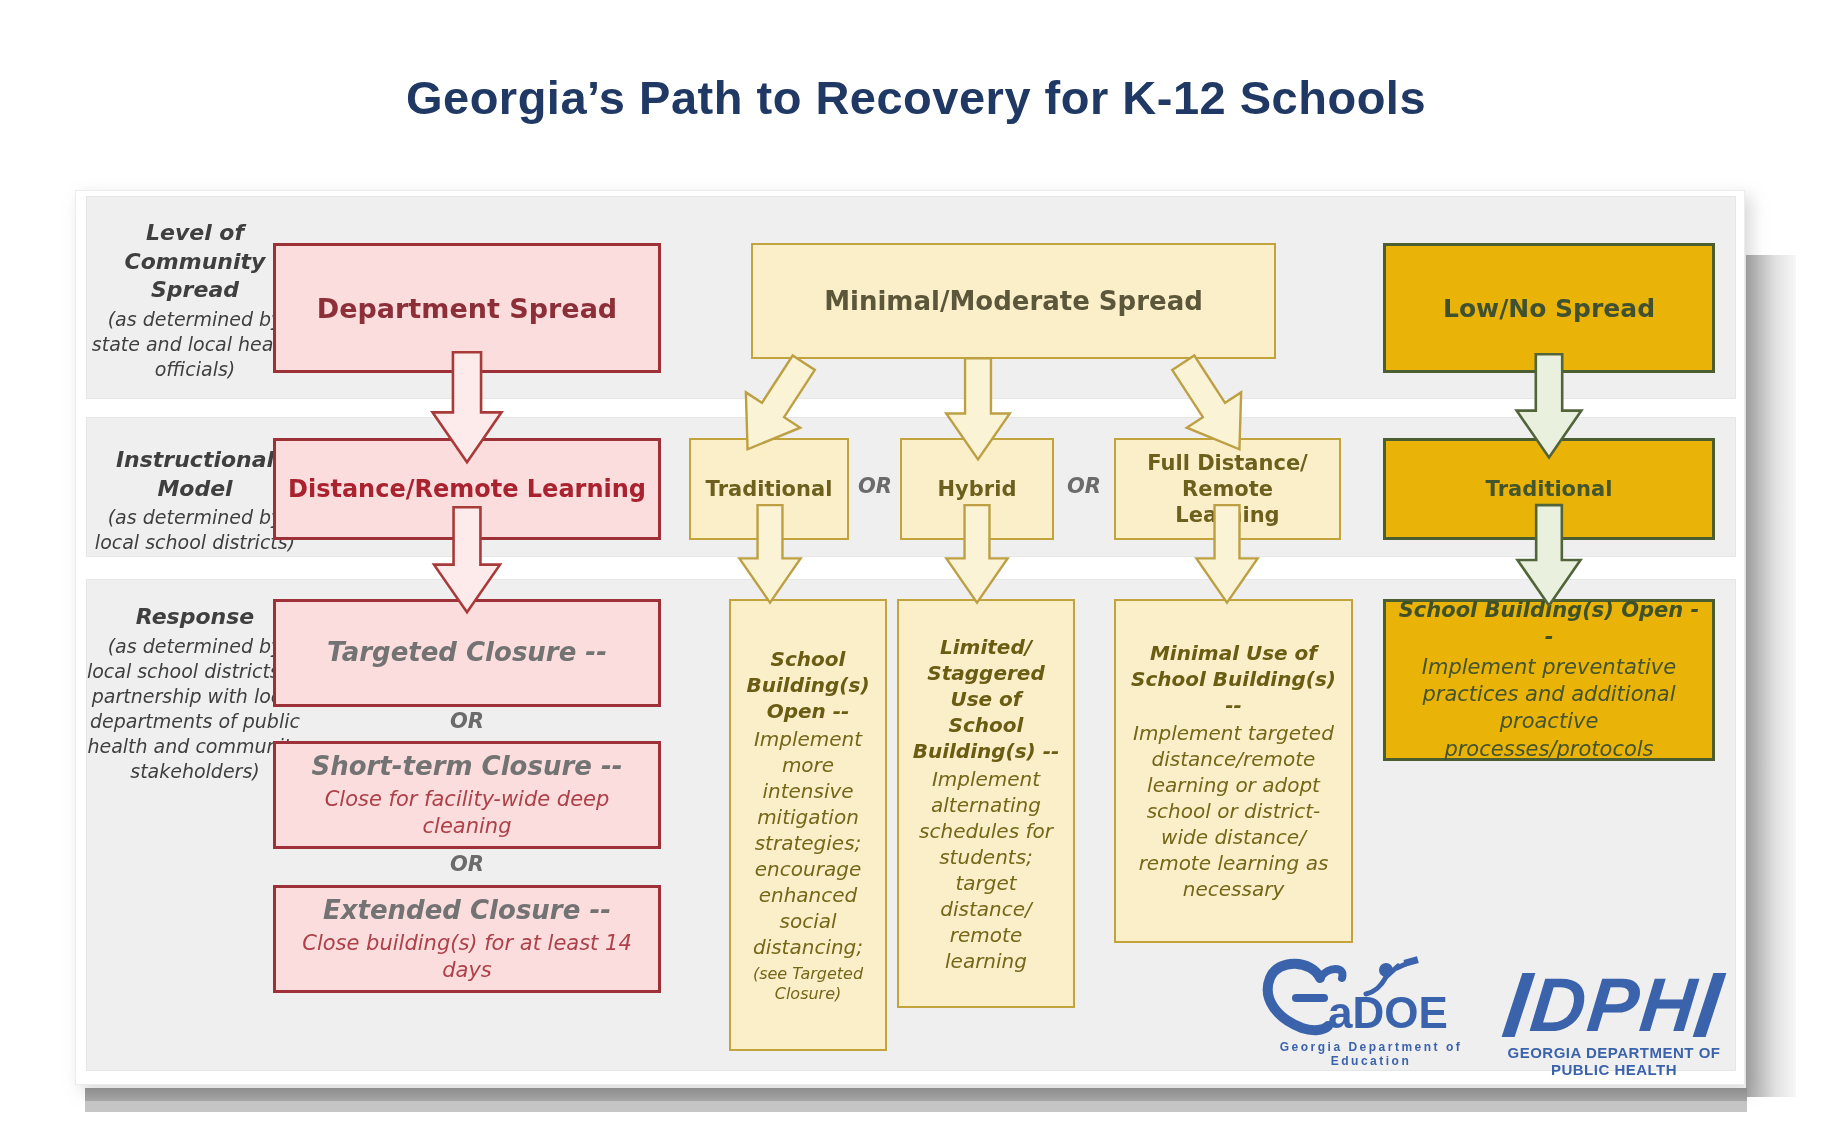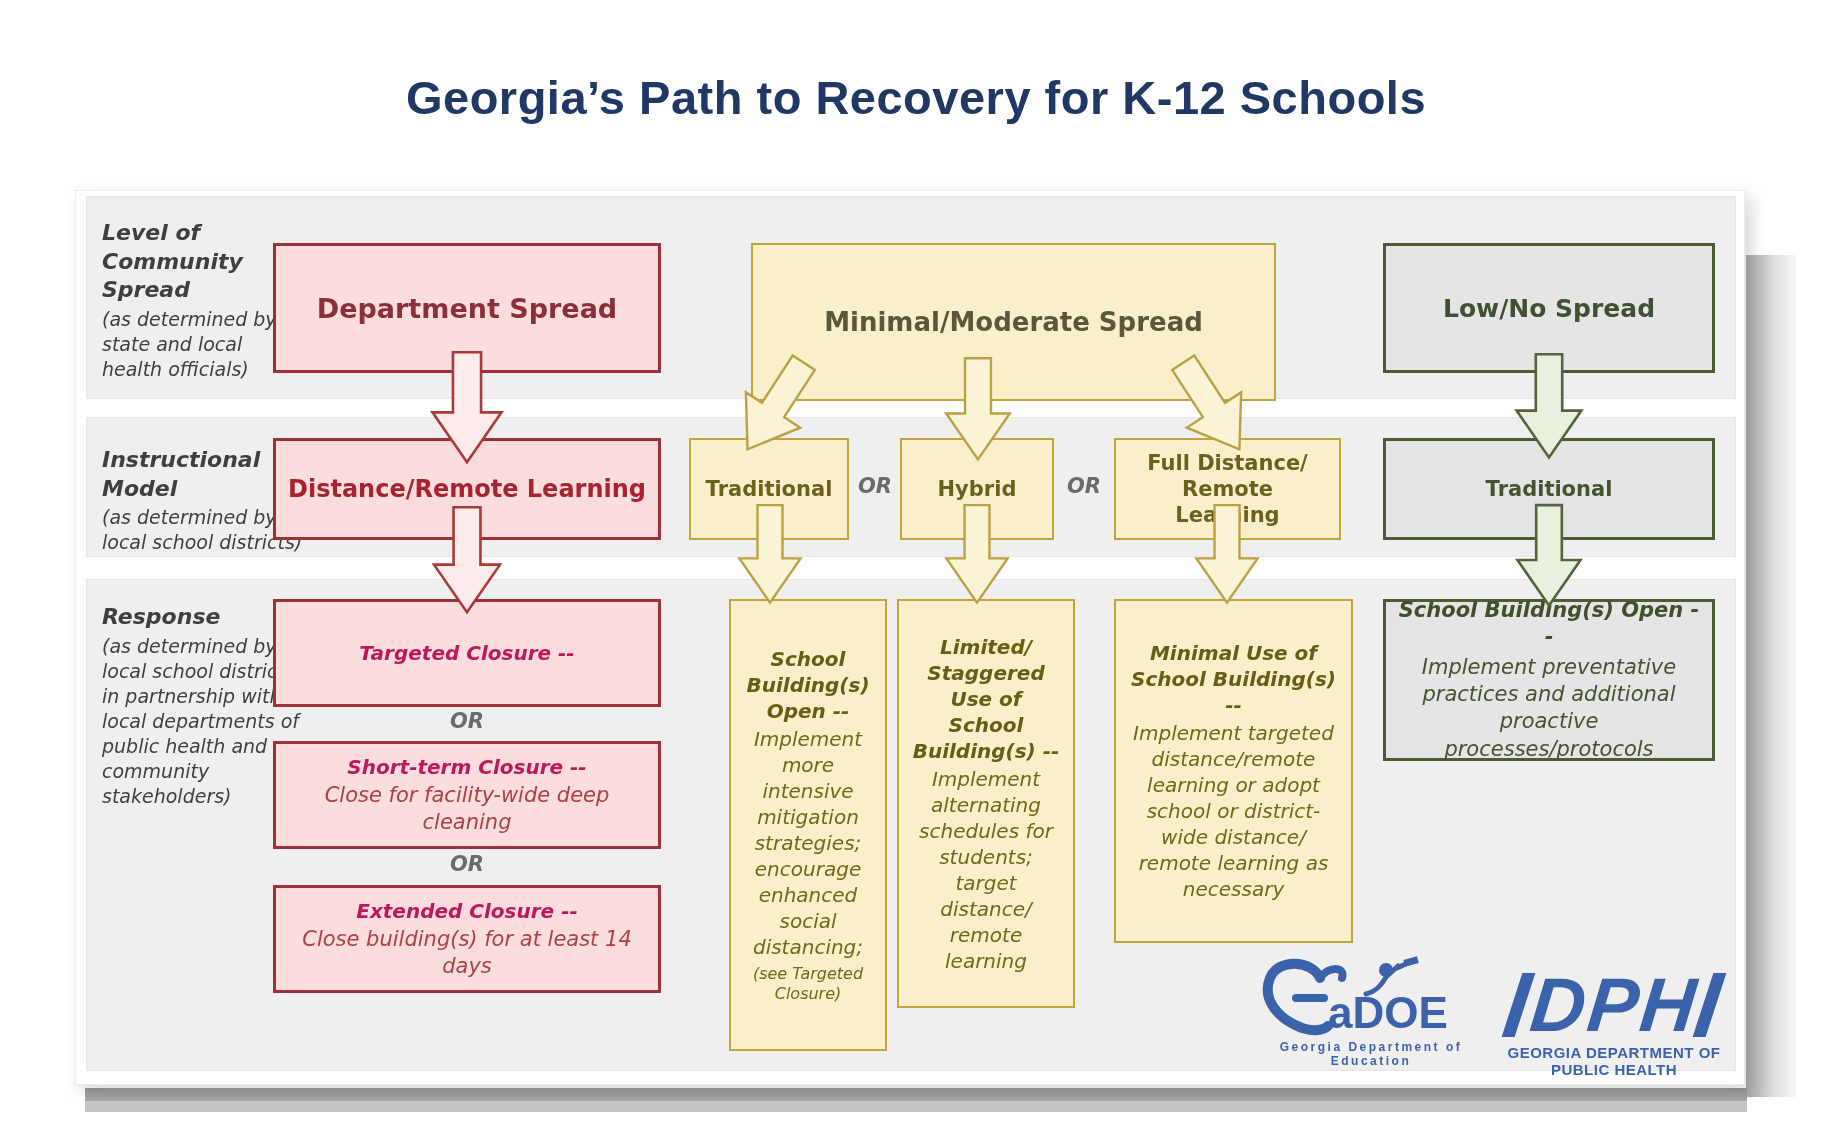--- a/index.html
+++ b/index.html
@@ -13,44 +13,44 @@
            background:#ffffff; border:1px solid #ececec;
            box-shadow:6px 6px 16px rgba(140,140,140,0.35); }
   .band { position:absolute; left:10px; width:1650px; background:#efeff0; border:1px solid #e6e6e7; }
   .band1 { top:5px;  height:203px; }
   .band2 { top:226px; height:140px; }
   .band3 { top:388px; height:492px; }
   .box { position:absolute; display:flex; align-items:center; justify-content:center;
          text-align:center; padding:6px 12px; z-index:2; }
   .red-box    { background:#fbdddd; border:3px solid #9e3038; }
   .yellow-box { background:#faefc9; border:2px solid #c2a33c; }
-  .green-box  { background:#e5e5e5; border:3px solid #4b5e31; }
+  .green-box  { background:#eab308; border:3px solid #4b5e31; }
 
   .spread-label { font-size:27px; font-weight:bold; }
   .red-box    .spread-label { color:#8c2f38; }
   .yellow-box .spread-label { color:#5c573b; font-weight:600; font-size:26px; }
   .green-box  .spread-label { color:#3f5130; font-weight:600; font-size:25px; }
 
   .model-label { font-weight:bold; white-space:pre-line; line-height:1.25; }
   .red-box    .model-label { color:#a8232f; font-size:24px; }
   .yellow-box .model-label { color:#6d5f1c; font-size:21px; }
   .green-box  .model-label { color:#42552c; font-size:21px; }
 
   .bt { font-style:italic; font-weight:bold; white-space:pre-line; line-height:1.3; }
   .bb { font-style:italic; white-space:pre-line; line-height:1.3; margin-top:2px; }
   .bn { font-style:italic; white-space:pre-line; line-height:1.25; margin-top:4px; }
-  .red-box  .bt { color:#be185d; font-size:20px; }
+  .red-box  .bt { color:#737373; font-size:26px; }
   .red-box  .bb { color:#ad4048; font-size:21px; }
   .yellow-box .bt { color:#6b5c13; font-size:20px; }
   .yellow-box .bb { color:#756618; font-size:20px; }
   .yellow-box .bn { color:#756618; font-size:16px; }
   .green-box .bt { color:#3f5227; font-size:21px; }
   .green-box .bb { color:#44542e; font-size:21px; }
 
-  .row-label { position:absolute; left:10px; width:218px; color:#3f3f3f; z-index:2;padding-left:16px; }
+  .row-label { position:absolute; left:10px; width:218px; text-align:center; color:#3f3f3f; z-index:2; }
   .row-heading { font-style:italic; font-weight:bold; font-size:22px; line-height:1.3; white-space:pre-line; }
   .row-sub { font-style:italic; font-size:19px; line-height:1.32; margin-top:2px; }
 
   .or { position:absolute; text-align:center; font-style:italic; font-weight:600;
         color:#6b6b6b; font-size:21px; z-index:2; }
 
   .arrow { position:absolute; z-index:3; }
   .arrow svg { width:100%; height:100%; overflow:visible; display:block; }
 
   .logo { position:absolute; z-index:4; text-align:center; color:#3b63ab;
@@ -97,21 +97,21 @@
       <div class="row-sub">(as determined by local school districts)</div>
     </div>
     <div class="row-label" style="top:412px;">
       <div class="row-heading">Response</div>
       <div class="row-sub">(as determined by local school districts in partnership with local departments of public health and community stakeholders)</div>
     </div>
 
     <div class="box red-box" style="left:197px;top:52px;width:388px;height:130px;">
       <div class="spread-label">Department Spread</div>
     </div>
-    <div class="box yellow-box" style="left:675px;top:52px;width:525px;height:158px;">
+    <div class="box yellow-box" style="left:675px;top:52px;width:525px;height:116px;">
       <div class="spread-label">Minimal/Moderate Spread</div>
     </div>
     <div class="box green-box" style="left:1307px;top:52px;width:332px;height:130px;">
       <div class="spread-label">Low/No Spread</div>
     </div>
 
     <div class="box red-box" style="left:197px;top:247px;width:388px;height:102px;">
       <div class="model-label">Distance/Remote Learning</div>
     </div>
     <div class="box yellow-box" style="left:613px;top:247px;width:160px;height:102px;">

